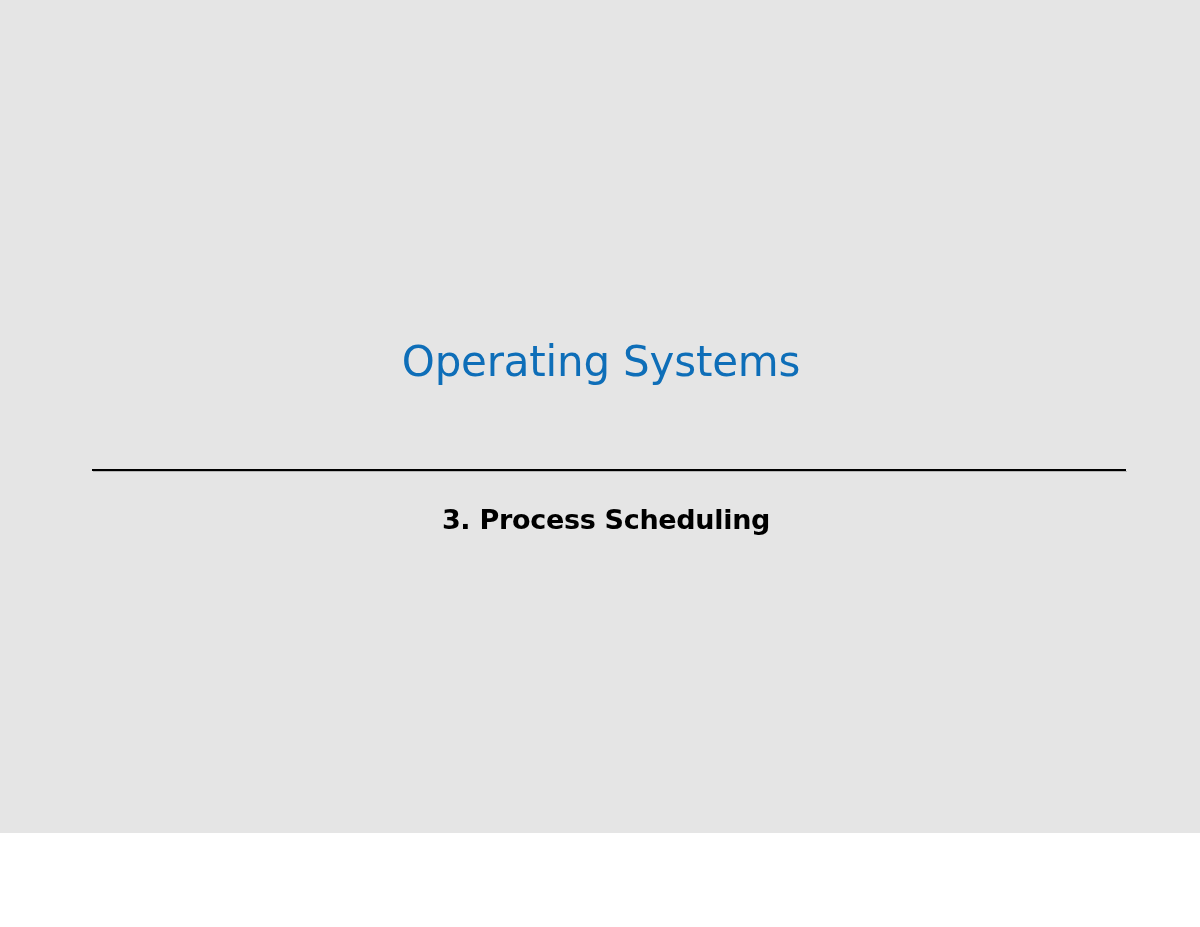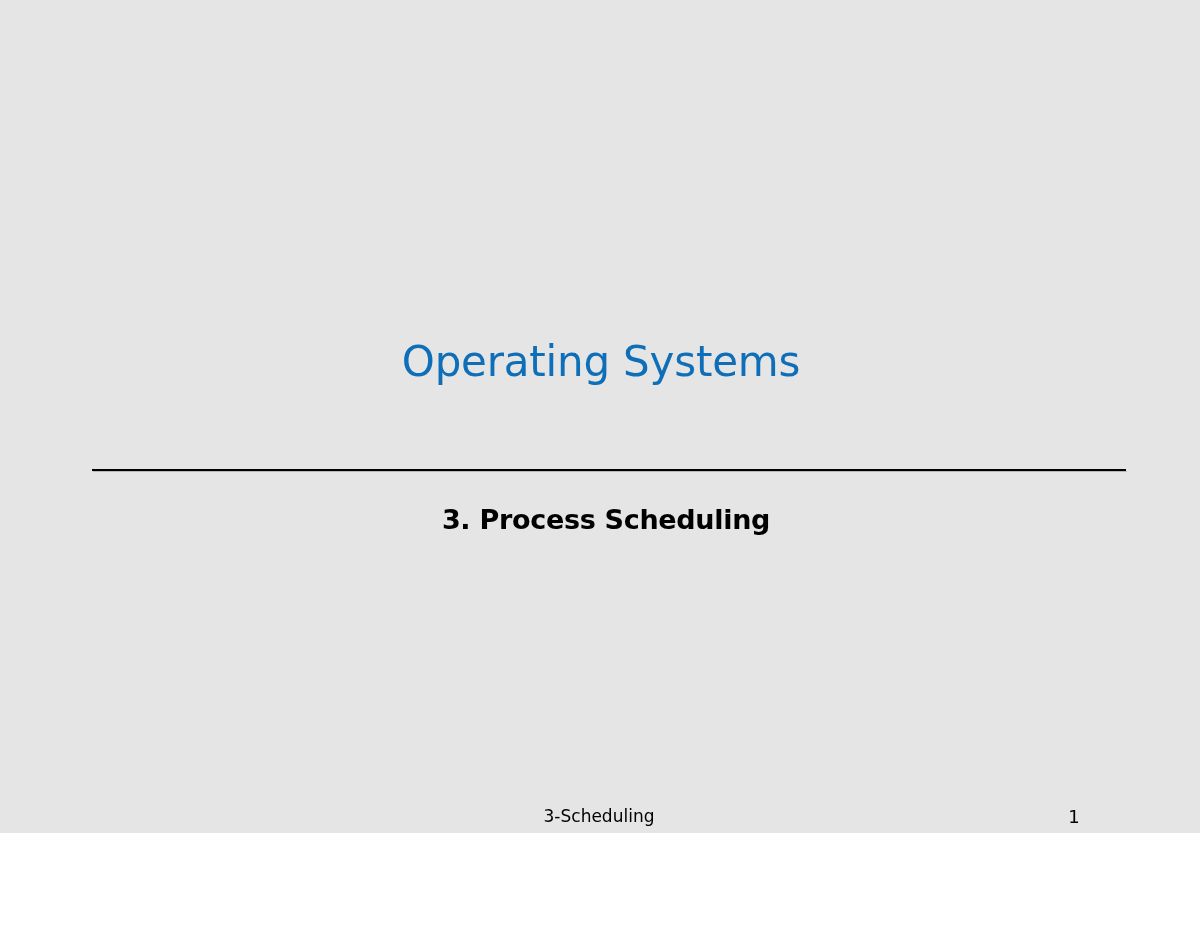--- a/index.html
+++ b/index.html
@@ -115,18 +115,14 @@
 
   <div id="slide-title">Operating Systems</div>
 
   <div id="title-divider">
     <div class="rule-main"></div>
     <div class="rule-shadow"></div>
   </div>
 
   <div id="slide-subtitle">3. Process Scheduling</div>
 
-  <div id="slide-footer">
-    <div id="footer-label">3-Scheduling</div>
-    <div id="footer-page-number">1</div>
-  </div>
 
 </div>
 
 </body></html>

